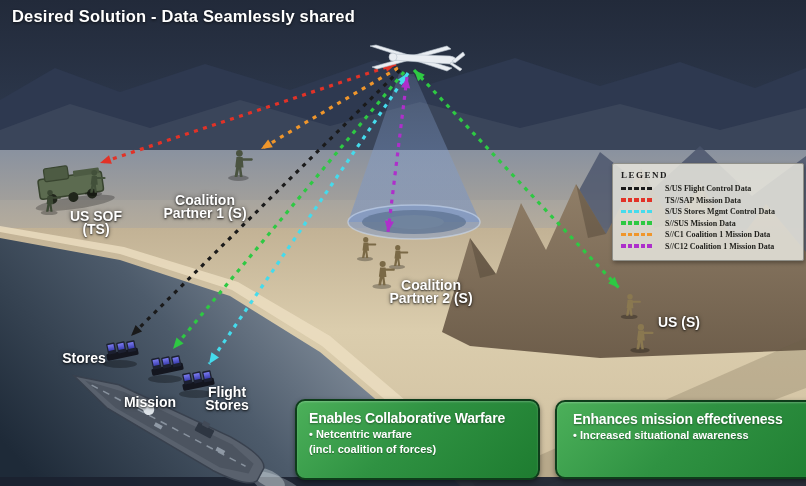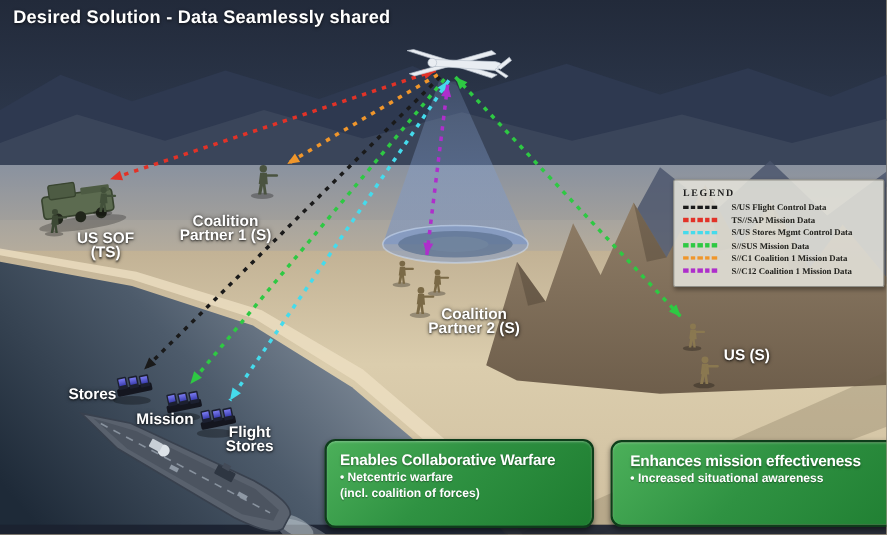--- a/index.html
+++ b/index.html
@@ -232,21 +232,21 @@
     <span>Partner 2 (S)</span>
   </div>
   <div class="lbl" style="left:679px;top:316px">
     <span>US (S)</span>
 
   </div>
   <div class="lbl" style="left:84px;top:352px">
     <span>Stores</span>
 
   </div>
-  <div class="lbl" style="left:150px;top:374px">
+  <div class="lbl" style="left:150px;top:396px">
     <span>Mission</span>
 
   </div>
   <div class="lbl" style="left:227px;top:386px">
     <span>Flight</span>
     <span>Stores</span>
   </div>
 
   <div class="legend">
     <div class="legend-title">LEGEND</div>

